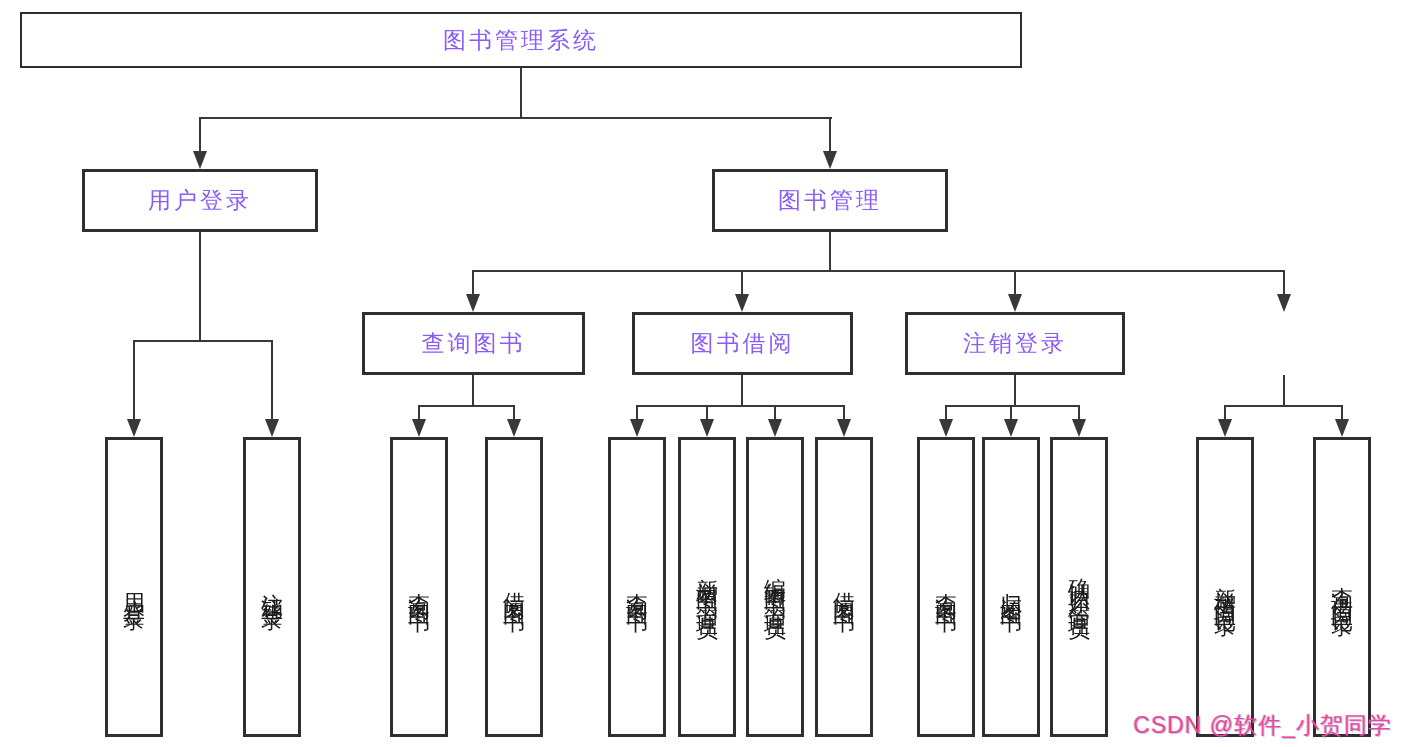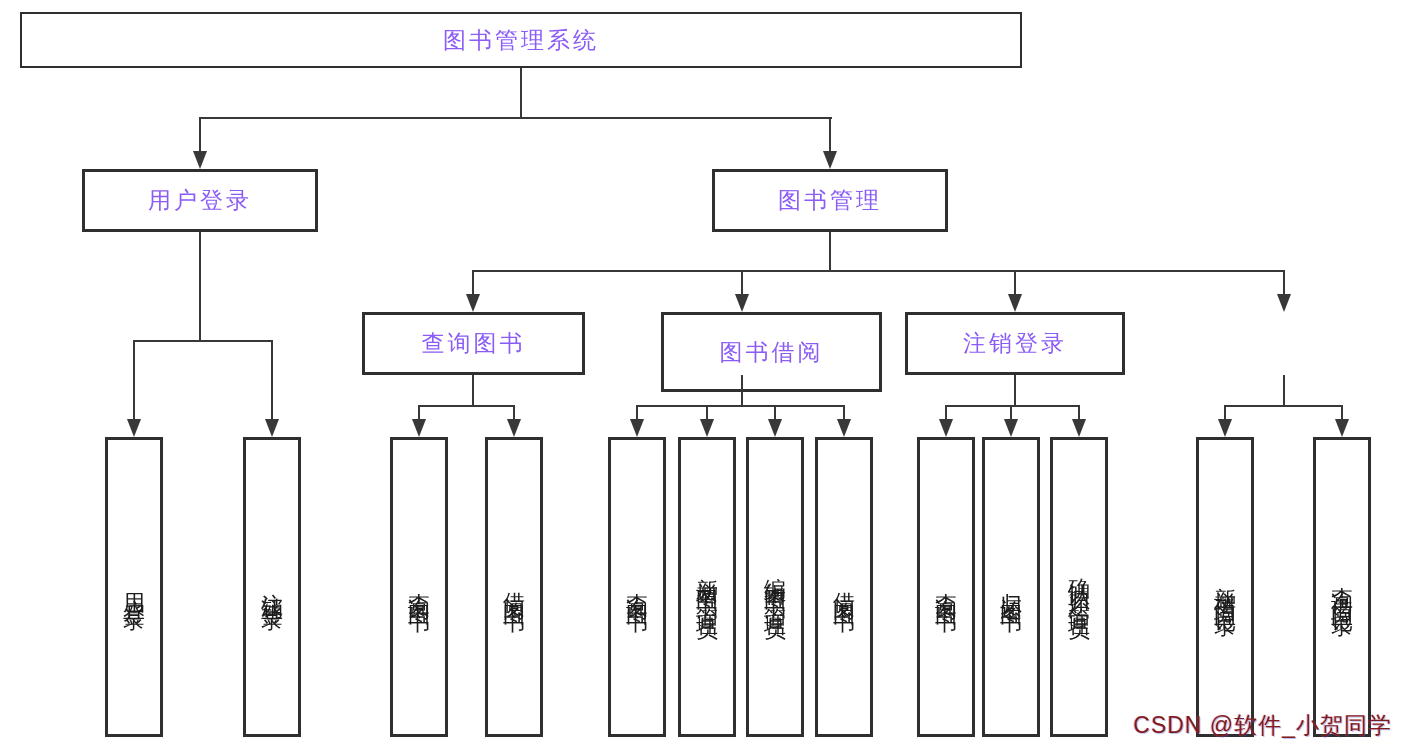--- a/index.html
+++ b/index.html
@@ -19,21 +19,21 @@
     font-size:22px;letter-spacing:6px;color:#1c1c1c;line-height:1;
   }
   .vline{position:absolute;width:2px;background:#383838;}
   .hline{position:absolute;height:2px;background:#383838;}
   .arrow{
     position:absolute;width:0;height:0;
     border-left:7px solid transparent;border-right:7px solid transparent;
     border-top:18px solid #383838;
   }
   #watermark{
-    position:absolute;right:13px;bottom:6px;font-size:23px;color:#7f1d1d;
+    position:absolute;right:13px;bottom:6px;font-size:23px;color:#ec4899;
     letter-spacing:1px;white-space:nowrap;
     text-shadow:-1px 0 rgba(230,60,60,.35),1px 1px rgba(60,90,230,.35);
   }
 </style>
 </head>
 <body>
 
 <div id="canvas">
 
   <div class="node root" style="left:20px;top:12px;width:1002px;height:56px;">
@@ -43,21 +43,21 @@
   <div class="node" style="left:82px;top:169px;width:236px;height:63px;">
     <span class="hlabel">用户登录</span>
   </div>
   <div class="node" style="left:712px;top:169px;width:236px;height:63px;">
     <span class="hlabel">图书管理</span>
   </div>
 
   <div class="node" style="left:362px;top:312px;width:223px;height:63px;">
     <span class="hlabel">查询图书</span>
   </div>
-  <div class="node" style="left:632px;top:312px;width:221px;height:80px;margin-left:29px;">
+  <div class="node" style="left:632px;top:312px;width:221px;height:63px;">
     <span class="hlabel">图书借阅</span>
   </div>
   <div class="node" style="left:905px;top:312px;width:220px;height:63px;">
     <span class="hlabel">注销登录</span>
   </div>
 
   <div class="node leaf" style="left:105px;">
     <span class="vlabel">用户登录</span>
   </div>
   <div class="node leaf" style="left:243px;">

